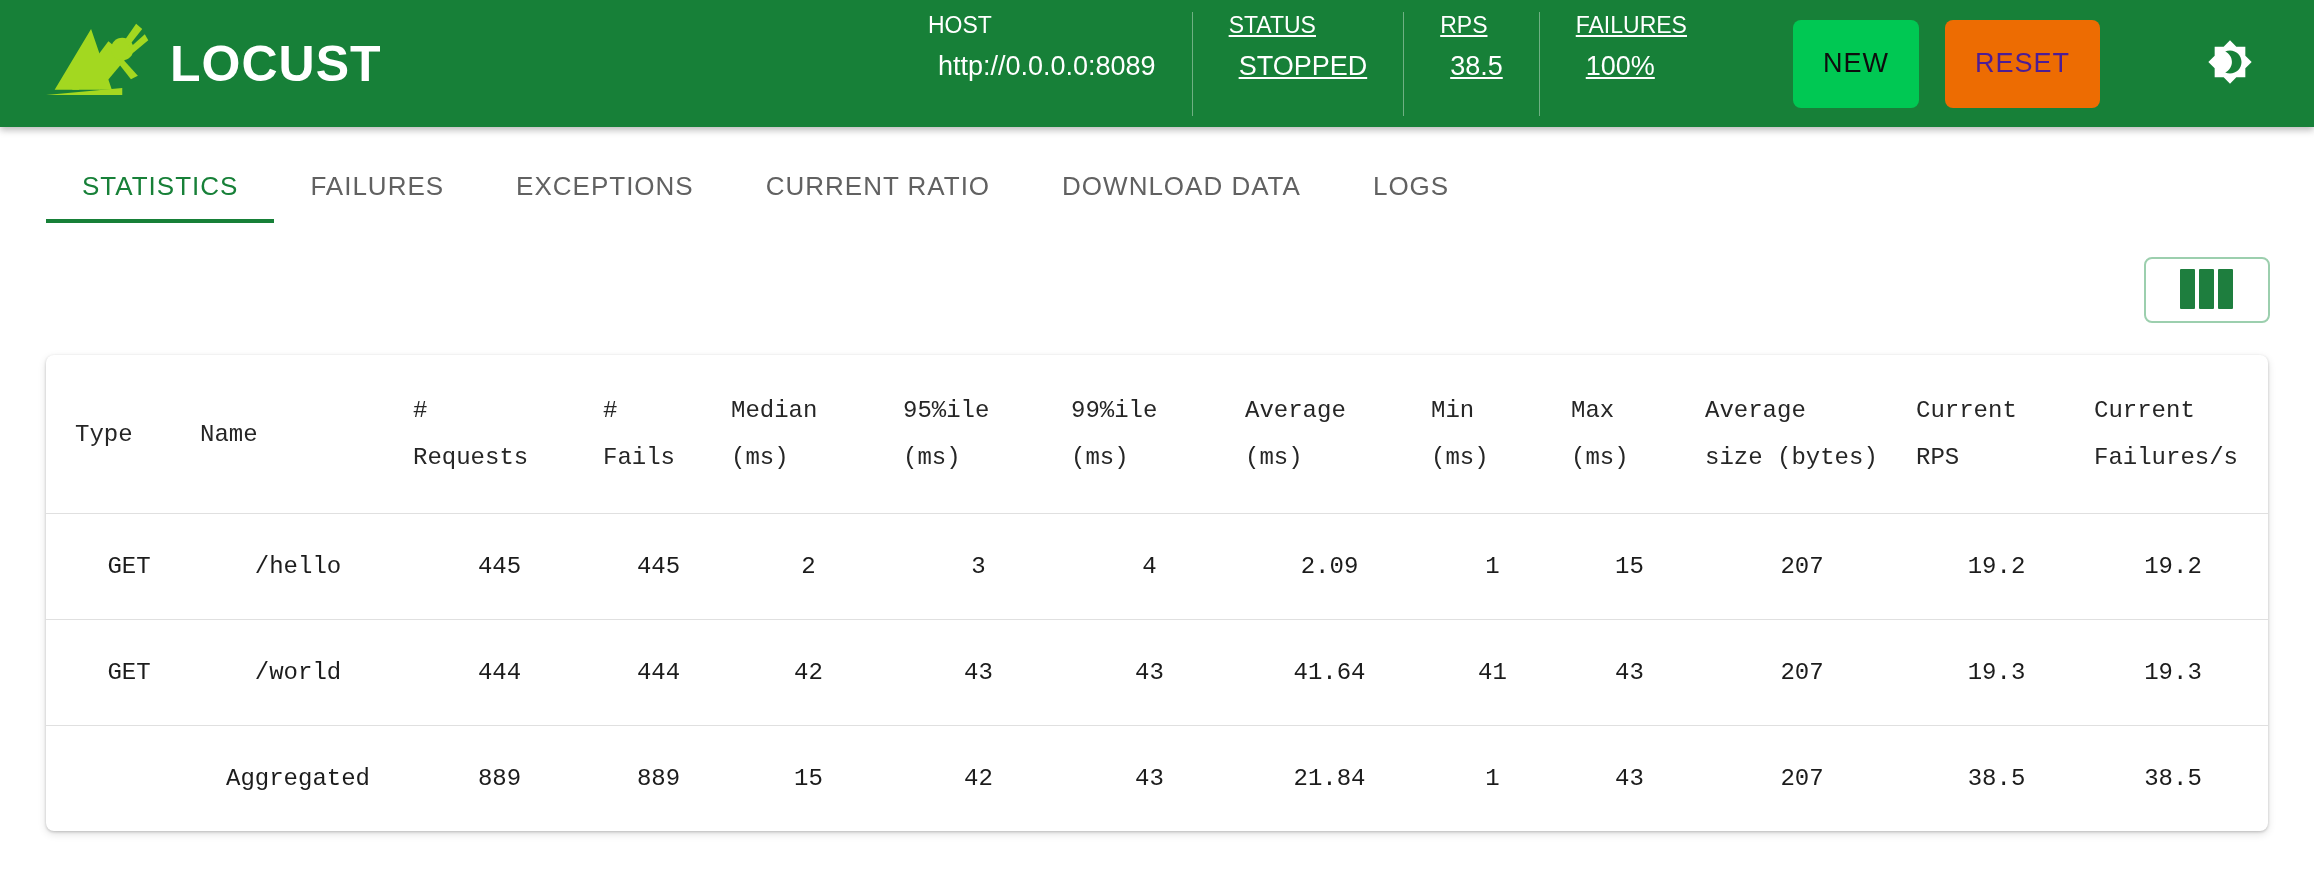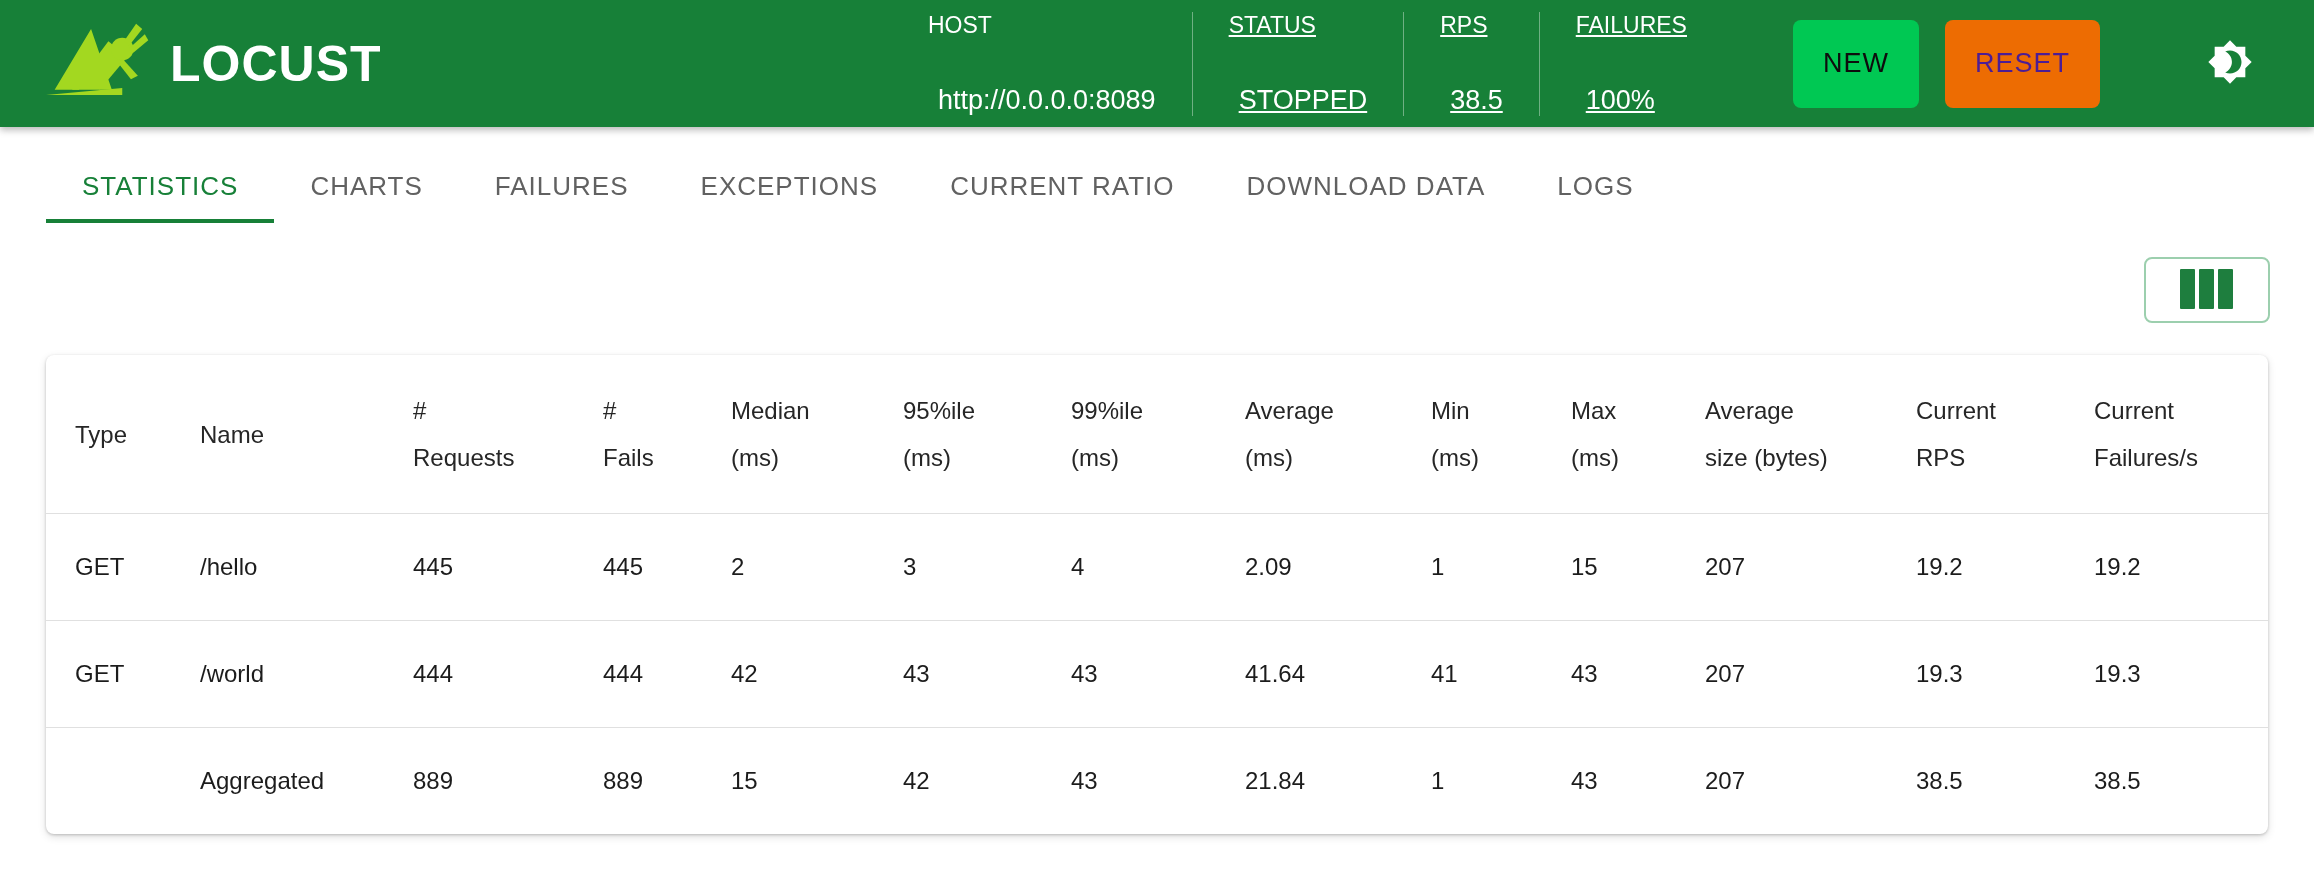--- a/index.html
+++ b/index.html
@@ -30,21 +30,21 @@
     box-shadow:0 3px 7px rgba(0,0,0,0.28);
     position:relative;
   }
   .logo{display:flex;align-items:center;gap:20px;cursor:pointer;}
   .brand{
     color:#fff;font-size:50px;font-weight:bold;letter-spacing:1px;
     line-height:1;
   }
   .stats{display:flex;align-items:stretch;margin-left:auto;height:104px;}
   .stat{
-    display:flex;flex-direction:column;justify-content:space-between;
+    display:flex;flex-direction:column;justify-content:flex-start;
     padding:0 36px;color:#fff;
   }
   .stat + .stat{border-left:1px solid rgba(255,255,255,0.38);text-decoration:underline;}
   .stat .label{font-size:23px;margin-bottom:12px;}
   .stat .value{font-size:27px;margin-left:10px;}
   .btn{
     height:88px;border:none;border-radius:8px;
     font-family:"Liberation Sans", sans-serif;
     font-size:27px;font-weight:500;letter-spacing:1px;
     padding:0 30px;cursor:pointer;
@@ -101,39 +101,40 @@
     margin:32px 46px 0 46px;
     border-radius:8px;
     box-shadow:0 1px 3px rgba(0,0,0,0.2), 0 3px 8px rgba(0,0,0,0.12);
     background:#fff;
     overflow:hidden;
   }
   table{
     width:100%;
     border-collapse:collapse;
     table-layout:fixed;
+    font-family:Liberation Mono, monospace;
   }
   th,td{
     text-align:left;
     font-weight:400;
     padding-right:16px;
     overflow:hidden;
   }
   th{
     font-size:24px;color:#262626;
     line-height:47px;
     padding-top:32px;padding-bottom:32px;
     white-space:pre-line;
     vertical-align:middle;
   }
   td{
     font-size:24px;color:#1c1c1c;
     padding-top:39px;padding-bottom:39px;
   }
-  tbody tr td{border-top:1px solid var(--divider);}
+  tbody tr td{border-top:1px solid var(--divider);text-align:center;}
   th:first-child,td:first-child{padding-left:29px;}
 </style>
 </head>
 <body>
 
 <header class="appbar">
   <div class="logo">
     <span>
       <svg width="104" height="82" viewBox="0 0 120 92">
         <g fill="#A3D820">
@@ -176,21 +177,20 @@
     <span>
       <svg viewBox="0 0 24 24" width="46" height="46" fill="#ffffff">
         <path d="M20 8.69V4h-4.69L12 .69 8.69 4H4v4.69L.69 12 4 15.31V20h4.69L12 23.31 15.31 20H20v-4.69L23.31 12 20 8.69zM12 18c-.89 0-1.74-.2-2.5-.55C11.56 16.5 13 14.42 13 12s-1.44-4.5-3.5-5.45C10.26 6.2 11.11 6 12 6c3.31 0 6 2.69 6 6s-2.69 6-6 6z"></path>
       </svg>
     </span>
   </button>
 </header>
 
 <nav class="tabs">
   <div class="tab active">STATISTICS</div>
-  <div class="tab">CHARTS</div>
   <div class="tab">FAILURES</div>
   <div class="tab">EXCEPTIONS</div>
   <div class="tab">CURRENT RATIO</div>
   <div class="tab">DOWNLOAD DATA</div>
   <div class="tab">LOGS</div>
 </nav>
 
 <div class="toolbar">
   <button class="col-btn">
     <span>

